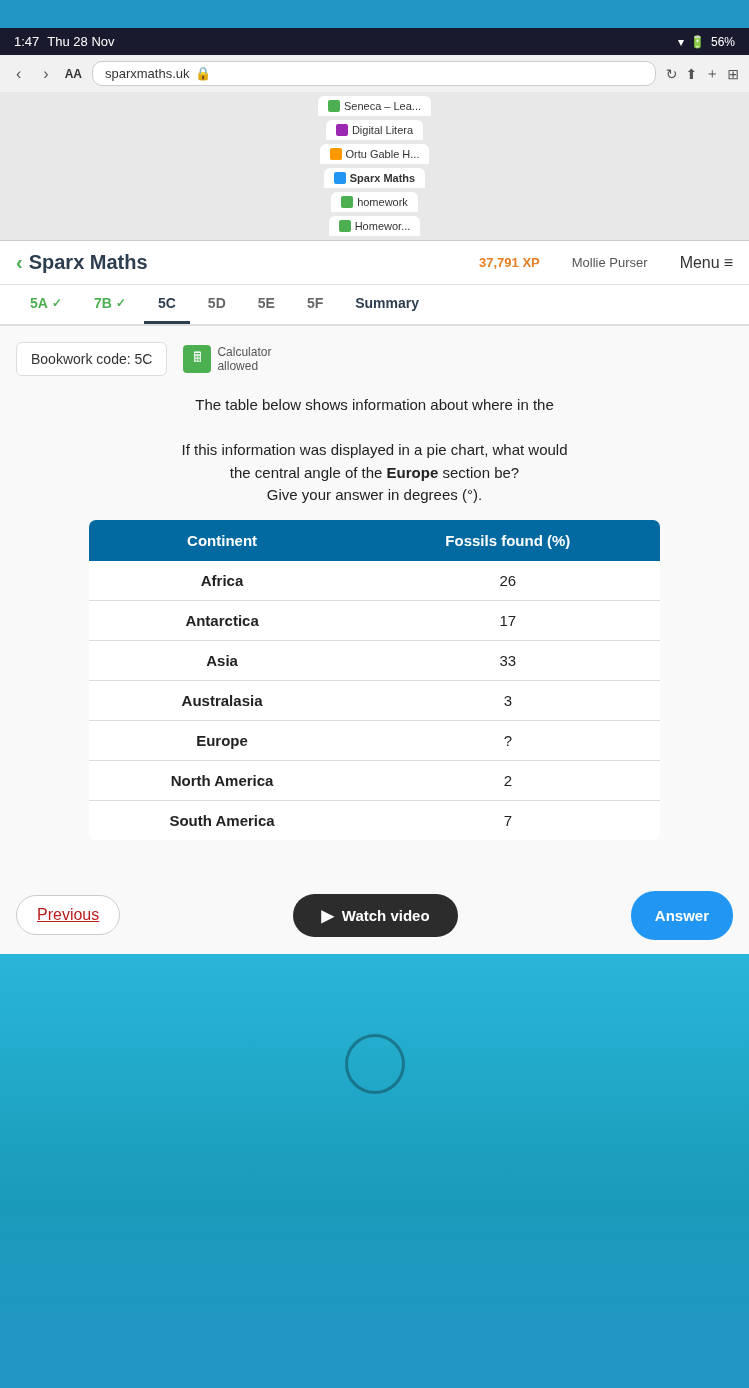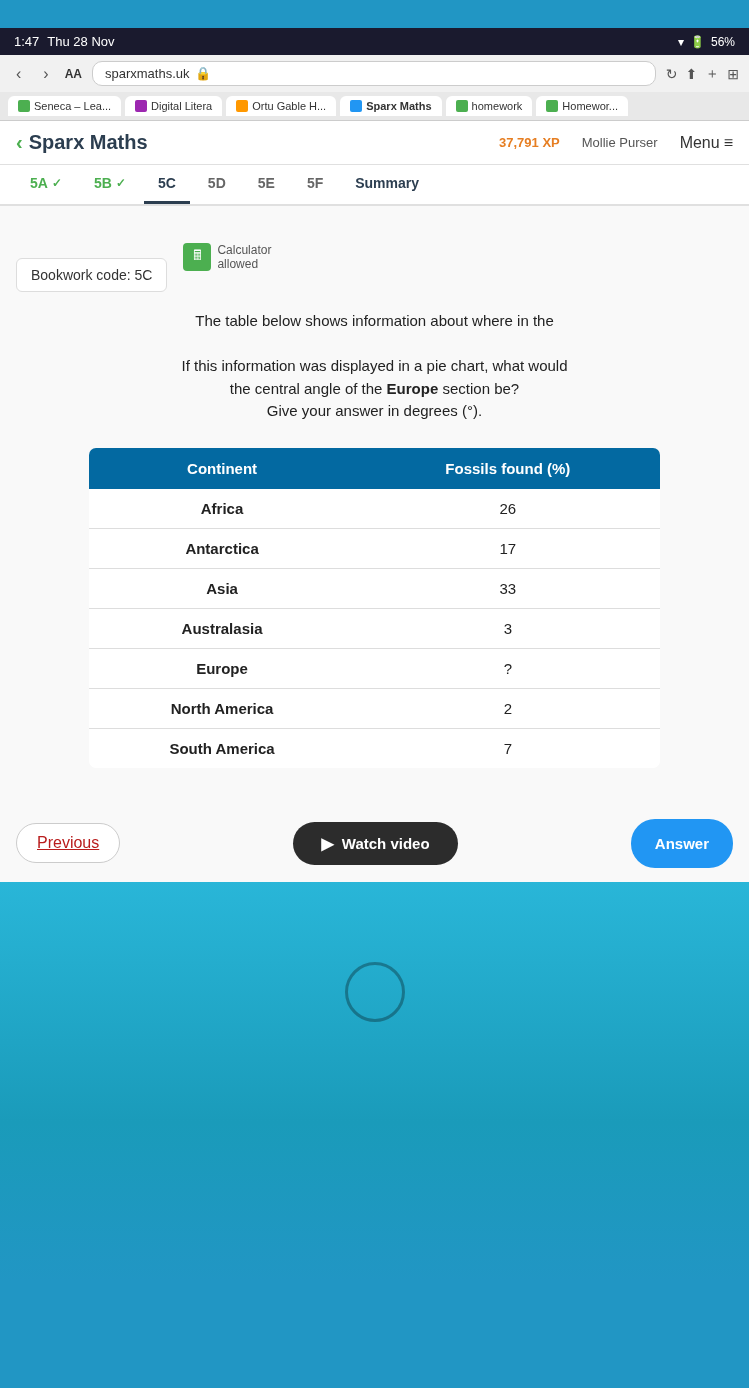--- a/index.html
+++ b/index.html
@@ -75,20 +75,21 @@
 
     
     .tabs-bar {
       background: #e8e8e8;
       display: flex;
       align-items: center;
       padding: 4px 8px;
       gap: 4px;
       font-size: 11px;
       overflow: hidden;
+      flex-direction: column;
     }
     .tab-item {
       background: #fff;
       border-radius: 6px 6px 0 0;
       padding: 4px 10px;
       font-size: 11px;
       color: #333;
       white-space: nowrap;
       cursor: pointer;
       display: flex;
@@ -121,21 +122,21 @@
       font-weight: bold;
     }
     .sparx-logo-text {
       font-size: 20px;
       font-weight: 700;
       color: #2c3e50;
     }
     .sparx-header-right {
       display: flex;
       align-items: center;
-      gap: 22px;
+      gap: 32px;
       font-size: 13px;
       color: #555;
     }
     .xp-badge {
       color: #e67e22;
       font-weight: 600;
     }
     .menu-btn {
       background: none;
       border: none;
@@ -188,21 +189,20 @@
       gap: 16px;
       margin-bottom: 18px;
     }
     .bookwork-code {
       background: #fff;
       border: 1px solid #ddd;
       border-radius: 6px;
       padding: 8px 14px;
       font-size: 14px;
       color: #333;
-      margin-top: 36px;
     }
     .calculator-allowed {
       display: flex;
       align-items: center;
       gap: 6px;
       font-size: 12px;
       color: #555;
     }
     .calc-icon {
       width: 28px;
@@ -215,21 +215,21 @@
       color: #fff;
       font-size: 14px;
     }
 
     
     .question-text {
       font-size: 15px;
       color: #222;
       text-align: center;
       line-height: 1.5;
-      margin-bottom: 24px;
+      margin-bottom: 12px;
     }
     .question-text strong { font-weight: 700; }
 
     
     .data-table {
       width: 80%;
       margin: 0 auto 20px;
       border-collapse: collapse;
       border-radius: 8px;
       overflow: hidden;
@@ -393,21 +393,21 @@
     </button>
   </div>
 </div>
 
 <div class="sub-nav">
   <div class="sub-nav-tab completed">
     <span>5A</span>
     <span class="check-icon">✓</span>
   </div>
   <div class="sub-nav-tab completed">
-    <span>5B</span>
+    <span>7B</span>
     <span class="check-icon">✓</span>
   </div>
   <div class="sub-nav-tab active">
     <span>5C</span>
   </div>
   <div class="sub-nav-tab">
     <span>5D</span>
   </div>
   <div class="sub-nav-tab">
     <span>5E</span>

